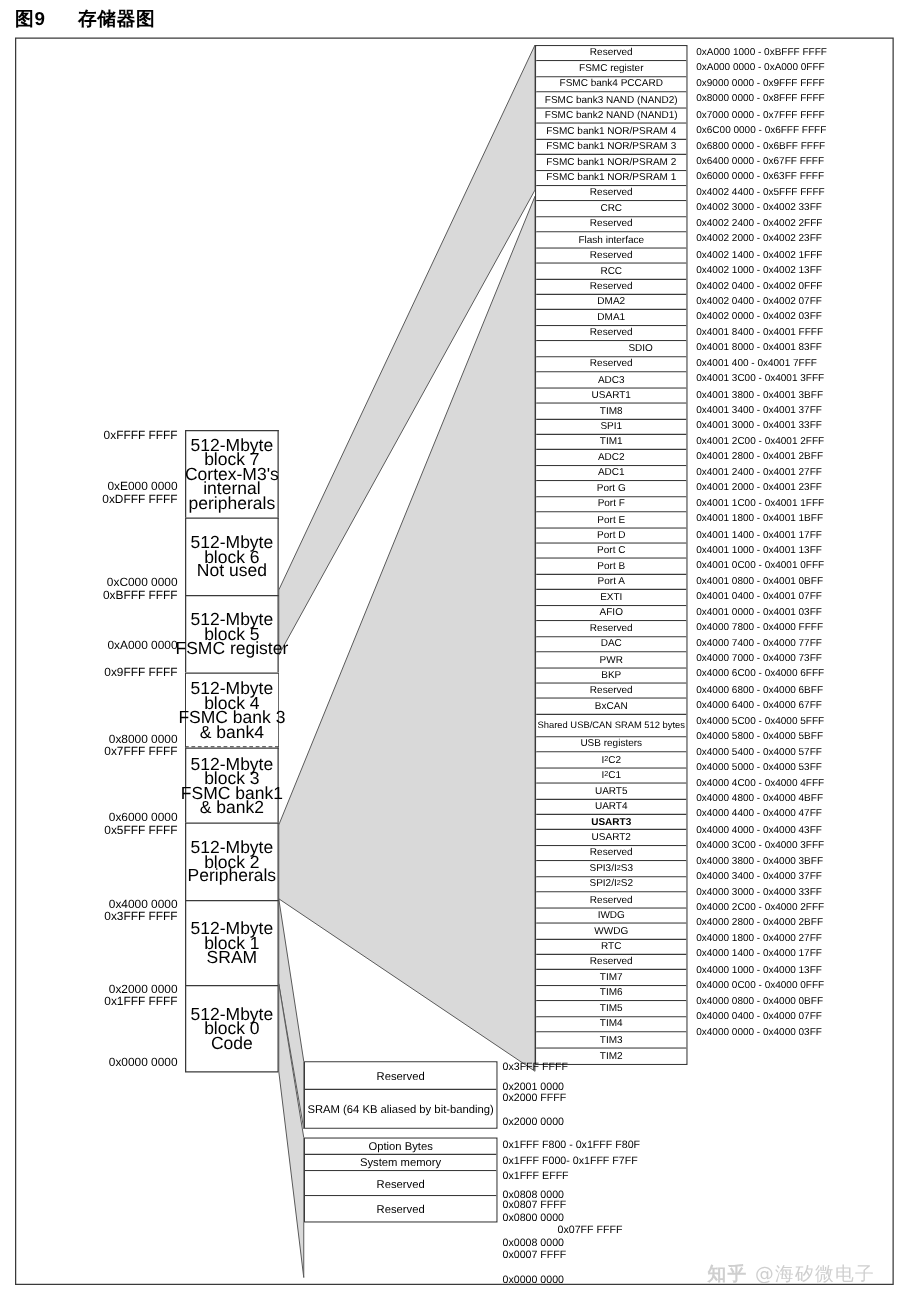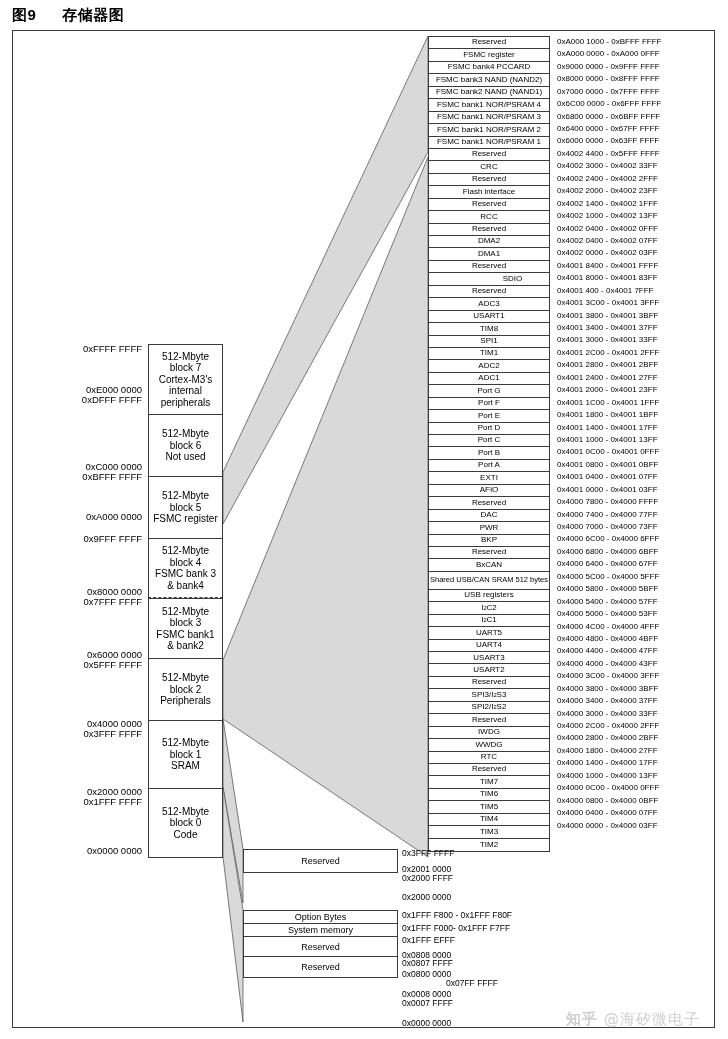--- a/index.html
+++ b/index.html
@@ -31,21 +31,21 @@
 
   
   #blocks{position:absolute;left:148px;top:344px;width:75px;}
   .blk{
     box-sizing:border-box;
     border:1px solid #3a3a3a;
     border-bottom:none;
     background:#fff;
     display:flex;flex-direction:column;
     align-items:center;justify-content:center;
-    font-size:10px;line-height:11.5px;text-align:center;
+    font-size:14px;line-height:11.5px;text-align:center;
     color:#000;
   }
   .blk:last-child{border-bottom:1px solid #3a3a3a;}
   .blk.dashed-bottom{border-bottom:1px dashed #3a3a3a;}
   .blk span{display:block;white-space:nowrap;}
 
   
   .addr{
     position:absolute;
     font-size:9.5px;line-height:10.5px;
@@ -239,21 +239,21 @@
     <div class="reg-row" style="height: 12.45px;">PWR</div>
     <div class="reg-row" style="height: 12.45px;">BKP</div>
     <div class="reg-row" style="height: 12.45px;">Reserved</div>
     <div class="reg-row" style="height: 12.45px;">BxCAN</div>
     <div class="reg-row two-line" style="height: 18.0525px;">Shared USB/CAN SRAM 512 bytes</div>
     <div class="reg-row" style="height: 12.45px;">USB registers</div>
     <div class="reg-row" style="height: 12.45px;">I<span class="sup">2</span>C2</div>
     <div class="reg-row" style="height: 12.45px;">I<span class="sup">2</span>C1</div>
     <div class="reg-row" style="height: 12.45px;">UART5</div>
     <div class="reg-row" style="height: 12.45px;">UART4</div>
-    <div class="reg-row" style="height: 12.45px;">USART3</div>
+    <div class="reg-row" style="height: 12.45px; font-weight: bold;">USART3</div>
     <div class="reg-row" style="height: 12.45px;">USART2</div>
     <div class="reg-row" style="height: 12.45px;">Reserved</div>
     <div class="reg-row" style="height: 12.45px;">SPI3/I<span class="sup">2</span>S3</div>
     <div class="reg-row" style="height: 12.45px;">SPI2/I<span class="sup">2</span>S2</div>
     <div class="reg-row" style="height: 12.45px;">Reserved</div>
     <div class="reg-row" style="height: 12.45px;">IWDG</div>
     <div class="reg-row" style="height: 12.45px;">WWDG</div>
     <div class="reg-row" style="height: 12.45px;">RTC</div>
     <div class="reg-row" style="height: 12.45px;">Reserved</div>
     <div class="reg-row" style="height: 12.45px;">TIM7</div>
@@ -325,20 +325,21 @@
     <div class="reg-addr" style="height: 12.45px;">0x4000 1400 - 0x4000 17FF</div>
     <div class="reg-addr" style="height: 12.45px;">0x4000 1000 - 0x4000 13FF</div>
     <div class="reg-addr" style="height: 12.45px;">0x4000 0C00 - 0x4000 0FFF</div>
     <div class="reg-addr" style="height: 12.45px;">0x4000 0800 - 0x4000 0BFF</div>
     <div class="reg-addr" style="height: 12.45px;">0x4000 0400 - 0x4000 07FF</div>
     <div class="reg-addr" style="height: 12.45px;">0x4000 0000 - 0x4000 03FF</div>
   </div>
 
 <div class="dbox" id="srambox" style="left:243px;top:849px;width:155px;">
     <div class="drow" style="height: 22px;">Reserved</div>
+    <div class="drow multi" style="height: 30px;">SRAM (64 KB aliased by bit-banding)</div>
   </div>
 <div class="dlabels" id="sramlabels" style="left:402px;top:849px;width:140px;height:60px;">
     <div style="top: 0px;">0x3FFF FFFF</div>
     <div style="top: 16px;">0x2001 0000</div>
     <div style="top: 25px;">0x2000 FFFF</div>
     <div style="top: 44px;">0x2000 0000</div>
   </div>
 
 <div class="dbox" id="flashbox" style="left:243px;top:910px;width:155px;">
     <div class="drow" style="height: 13px;">Option Bytes</div>

